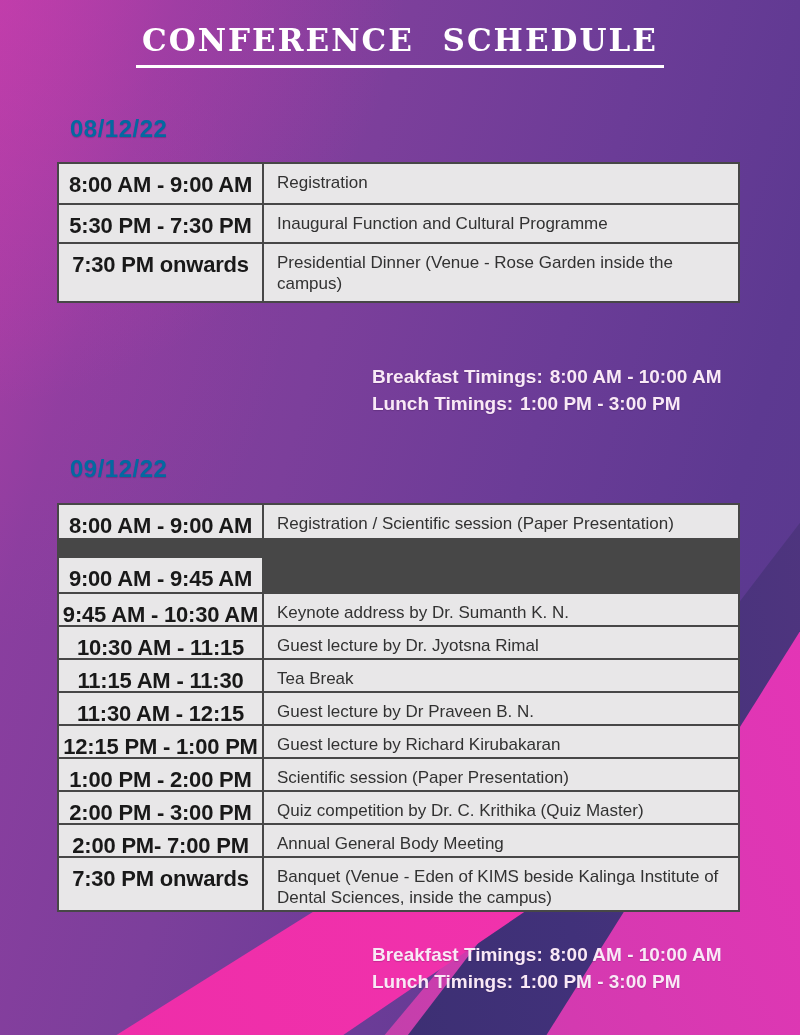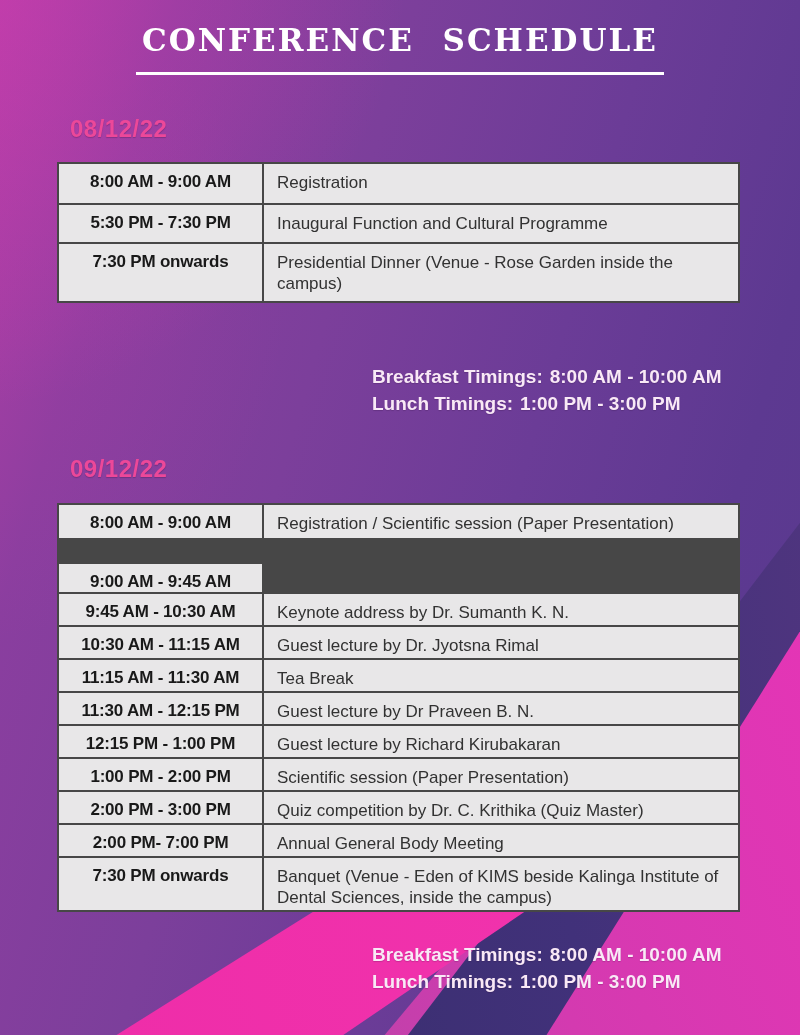--- a/index.html
+++ b/index.html
@@ -34,25 +34,25 @@
   }
   
   .content{position:absolute;inset:0;z-index:5;}
   .title-wrap{position:absolute;top:22px;left:0;right:0;text-align:center;}
   .title{
     display:inline-block;
     font-family:"DejaVu Serif",serif;
     font-weight:bold;font-size:31px;letter-spacing:2px;word-spacing:16px;
     color:#ffffff;
     border-bottom:3px solid #ffffff;
-    padding:0 6px 14px 6px;
+    padding:0 6px 7px 6px;
   }
   .date-label{
     position:absolute;left:70px;
-    color:#ec4899;font-size:24px;font-weight:bold;letter-spacing:.5px;
+    color:#0369a1;font-size:24px;font-weight:bold;letter-spacing:.5px;
     text-shadow:0 1px 1px rgba(40,10,50,.25);
   }
   .date-1{top:115px;}
   .date-2{top:455px;}
   .sched{
     position:absolute;left:57px;width:683px;
     border:2px solid #474747;
     box-sizing:border-box;
     background:#474747;
   }
@@ -63,21 +63,21 @@
   .t1 .row{height:39px;}
   .t1 .row:last-child{height:59px;}
   .t2 .row{height:33px;}
   .t2 .row:nth-child(2){height:54px;align-items:flex-end;}
   .t2 .row:last-child{height:54px;}
   .cell{background:#e8e7e8;box-sizing:border-box;}
   .cell.time{
     width:205px;border-right:2px solid #474747;
     display:flex;justify-content:center;
     padding-top:8px;
-    font-weight:bold;font-size:17px;color:#191919;letter-spacing:-.2px;
+    font-weight:bold;font-size:22px;color:#191919;letter-spacing:-.2px;
     text-align:center;
   }
   .cell.event{
     flex:1;
     padding:8px 10px 0 13px;
     font-size:17px;color:#323232;line-height:1.25;
   }
   .meal-notes{
     position:absolute;left:372px;
     color:#f9e9f6;font-weight:bold;font-size:19px;line-height:27px;

